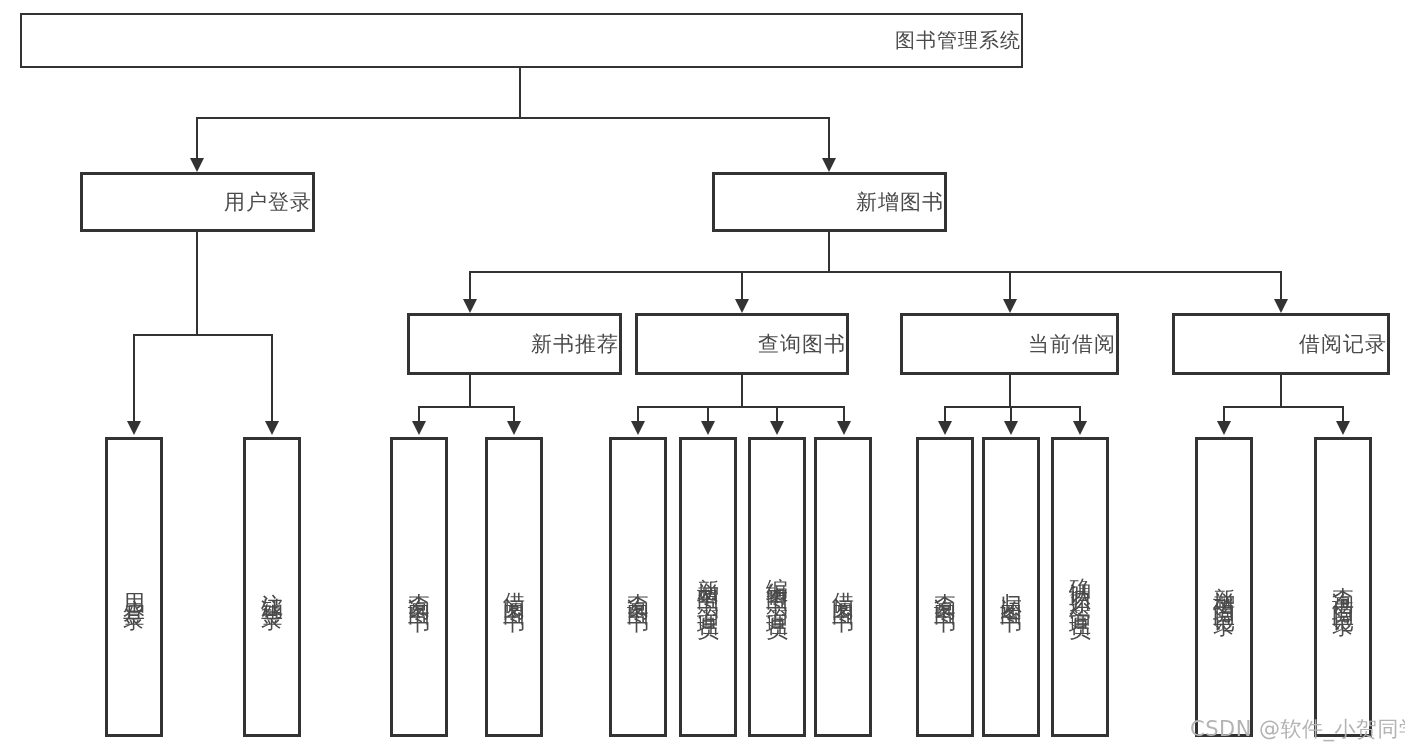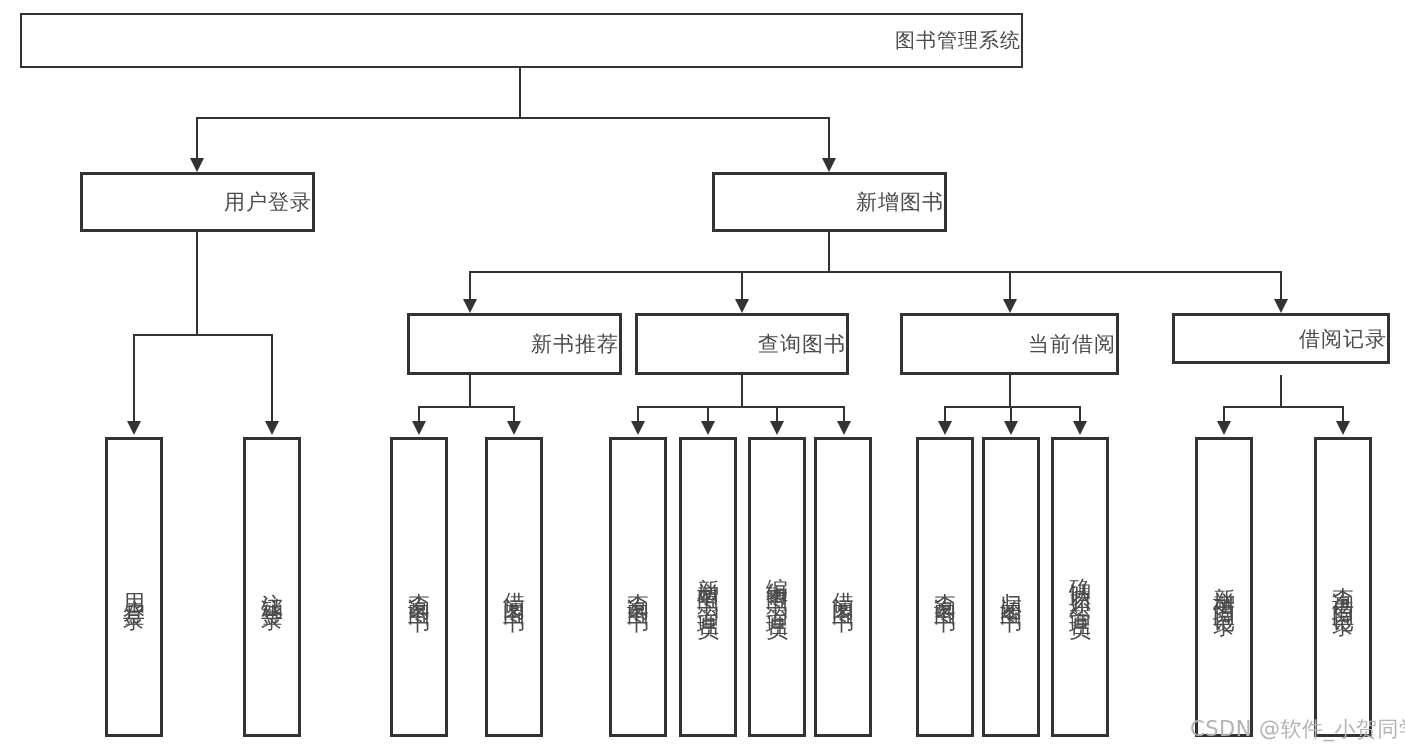--- a/index.html
+++ b/index.html
@@ -105,21 +105,21 @@
 
   <div class="box node" style="left:363px; top:313px; width:215px; height:62px;margin-left:44px;">
     <span>新书推荐</span>
   </div>
   <div class="box node" style="left:635px; top:313px; width:214px; height:62px;">
     <span>查询图书</span>
   </div>
   <div class="box node" style="left:900px; top:313px; width:219px; height:62px;padding-left:20px;">
     <span>当前借阅</span>
   </div>
-  <div class="box node" style="left:1172px; top:313px; width:218px; height:51px;">
+  <div class="box node" style="left:1172px; top:313px; width:218px; height:62px;">
     <span>借阅记录</span>
   </div>
 
   <i class="vl" style="left:469px; top:375px; height:33px;"></i>
   <i class="hl" style="left:418px; top:406px; width:97px;"></i>
   <i class="vl" style="left:418px; top:406px; height:17px;"></i>
   <i class="ar" style="left:412px; top:421px;"></i>
   <i class="vl" style="left:513px; top:406px; height:17px;"></i>
   <i class="ar" style="left:507px; top:421px;"></i>
 

